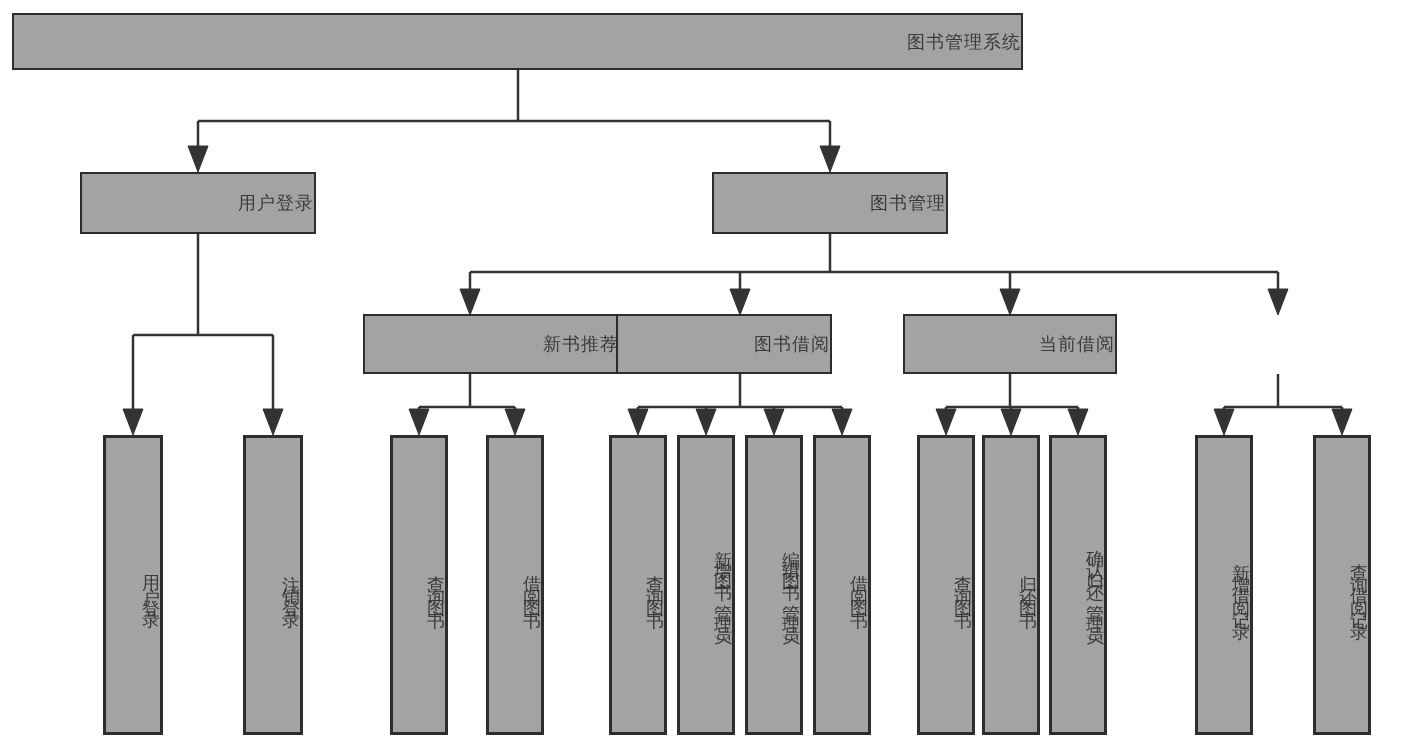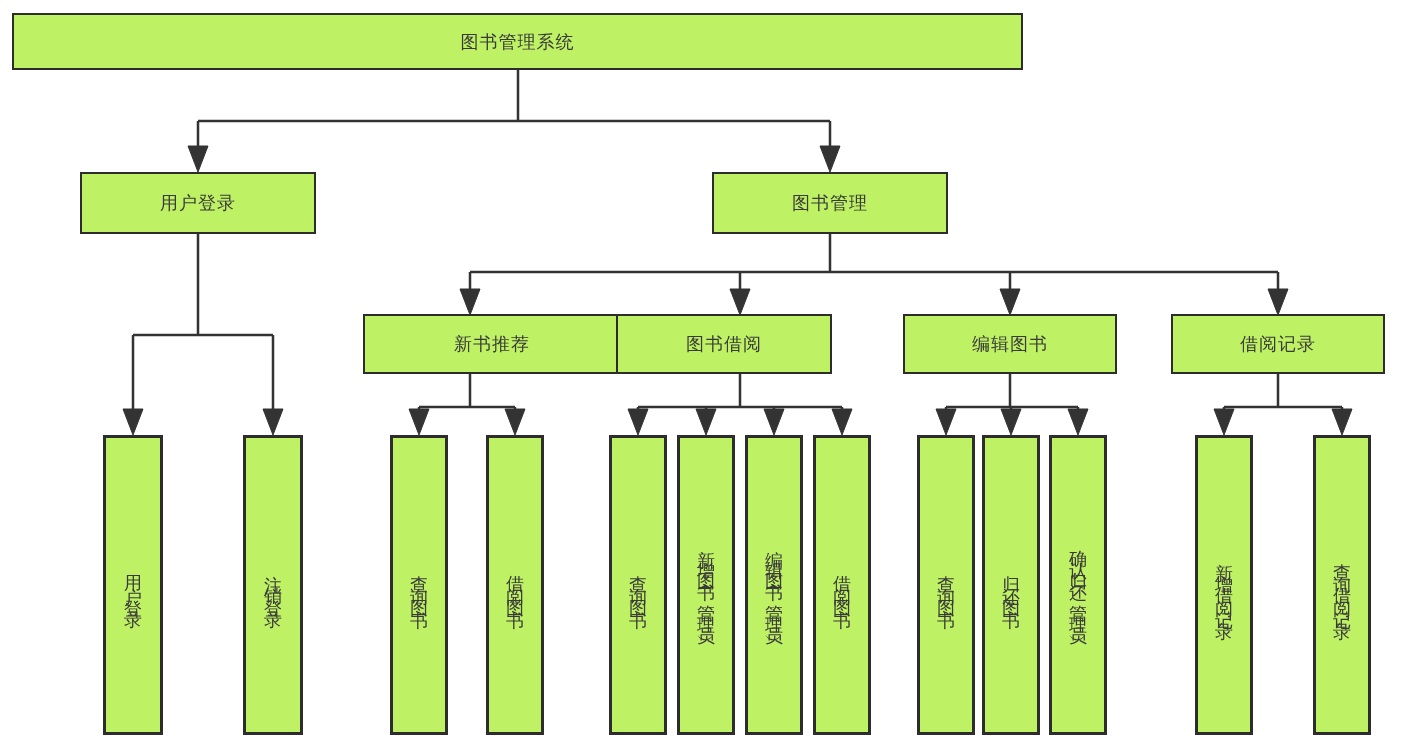--- a/index.html
+++ b/index.html
@@ -16,24 +16,24 @@
     font-family:"Liberation Sans", sans-serif;
     color:var(--text);
     position:relative;
     overflow:hidden;
   }
   .stage{position:absolute;left:0;top:0;width:1405px;height:747px;}
   svg.connectors{position:absolute;left:0;top:0;width:1405px;height:747px;}
   .box{
     position:absolute;
     border:2px solid var(--border);
-    background:#bef264;
+    background:#a3a3a3;
     display:flex;
     align-items:center;
-    justify-content:center;
+    justify-content:flex-end;
     font-size:18px;
     color:var(--text);
     letter-spacing:1px;
     z-index:2;
   }
   .leaf{
     border-width:3px;
     letter-spacing:0;
   }
   .v-label{
@@ -117,24 +117,21 @@
     <span>图书管理</span>
   </div>
 
   <div class="box" style="left:363px;top:314px;width:258px;height:60px">
     <span>新书推荐</span>
   </div>
   <div class="box" style="left:616px;top:314px;width:216px;height:60px">
     <span>图书借阅</span>
   </div>
   <div class="box" style="left:903px;top:314px;width:214px;height:60px">
-    <span>编辑图书</span>
-  </div>
-  <div class="box" style="left:1171px;top:314px;width:214px;height:60px">
-    <span>借阅记录</span>
+    <span>当前借阅</span>
   </div>
 
   <div class="box leaf" style="left:103px;top:435px;width:60px;height:300px">
     <span class="v-label">用户登录</span>
   </div>
   <div class="box leaf" style="left:243px;top:435px;width:60px;height:300px">
     <span class="v-label">注销登录</span>
   </div>
 
   <div class="box leaf" style="left:390px;top:435px;width:58px;height:300px">

